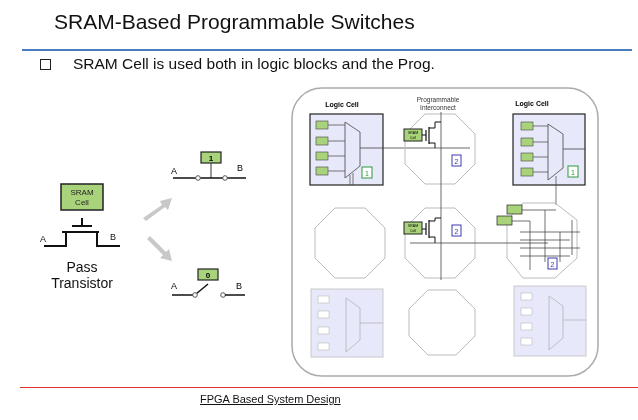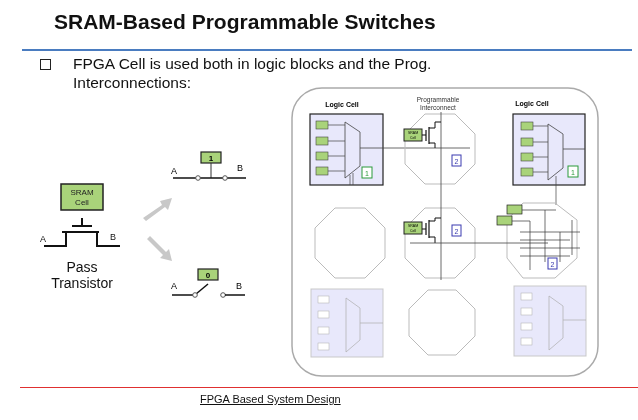--- a/index.html
+++ b/index.html
@@ -1,34 +1,33 @@
 <!DOCTYPE html>
 <html><head>
 <meta charset="utf-8">
 <style>
   html, body { margin:0; padding:0; background:#fff; }
   body { width:638px; height:420px; position:relative; overflow:hidden; font-family:"Liberation Sans", sans-serif; }
-  .title { position:absolute; left:54px; top:10px; font-size:21px; font-weight:bold; color:#111; }
+  .title { position:absolute; left:54px; top:10px; font-size:21px; font-weight:normal; color:#111; }
   .rule-top { position:absolute; left:22px; top:49px; width:610px; height:2px; background:#4a7cc0; }
   .bullet-box { position:absolute; left:40px; top:59px; width:9px; height:9px; border:1.5px solid #222; }
   .bullet-text { position:absolute; left:73px; top:54px; font-size:15.5px; line-height:19px; color:#111; }
   .rule-bottom { position:absolute; left:20px; top:387px; width:618px; height:1px; background:#e03030; }
   .footer { position:absolute; left:200px; top:393px; font-size:11px; color:#111;text-decoration:underline; }
   svg.diagram { position:absolute; left:0; top:0; }
   .lbl { font-family:"Liberation Sans", sans-serif; }
 </style>
 </head>
 <body>
 
 <div class="title">SRAM-Based Programmable Switches</div>
 <div class="rule-top"></div>
 <div class="bullet-box"></div>
 <div class="bullet-text">
-  <div>FPGA Cell is used both in logic blocks and the Prog.</div>
-  <div>Interconnections:</div>
+  <div>SRAM Cell is used both in logic blocks and the Prog.</div>
 </div>
 
 <svg class="diagram" width="638" height="420" viewBox="0 0 638 420">
 
   <g>
     <rect x="61" y="184" width="42" height="26" fill="#a9d37a" stroke="#222" stroke-width="1.5"></rect>
     <text x="82" y="195" font-size="8" text-anchor="middle" class="lbl" fill="#222">SRAM</text>
     <text x="82" y="205" font-size="8" text-anchor="middle" class="lbl" fill="#222">Cell</text>
     <line x1="82" y1="218" x2="82" y2="226" stroke="#111" stroke-width="2"></line>
     <line x1="72" y1="226" x2="92" y2="226" stroke="#111" stroke-width="2"></line>

